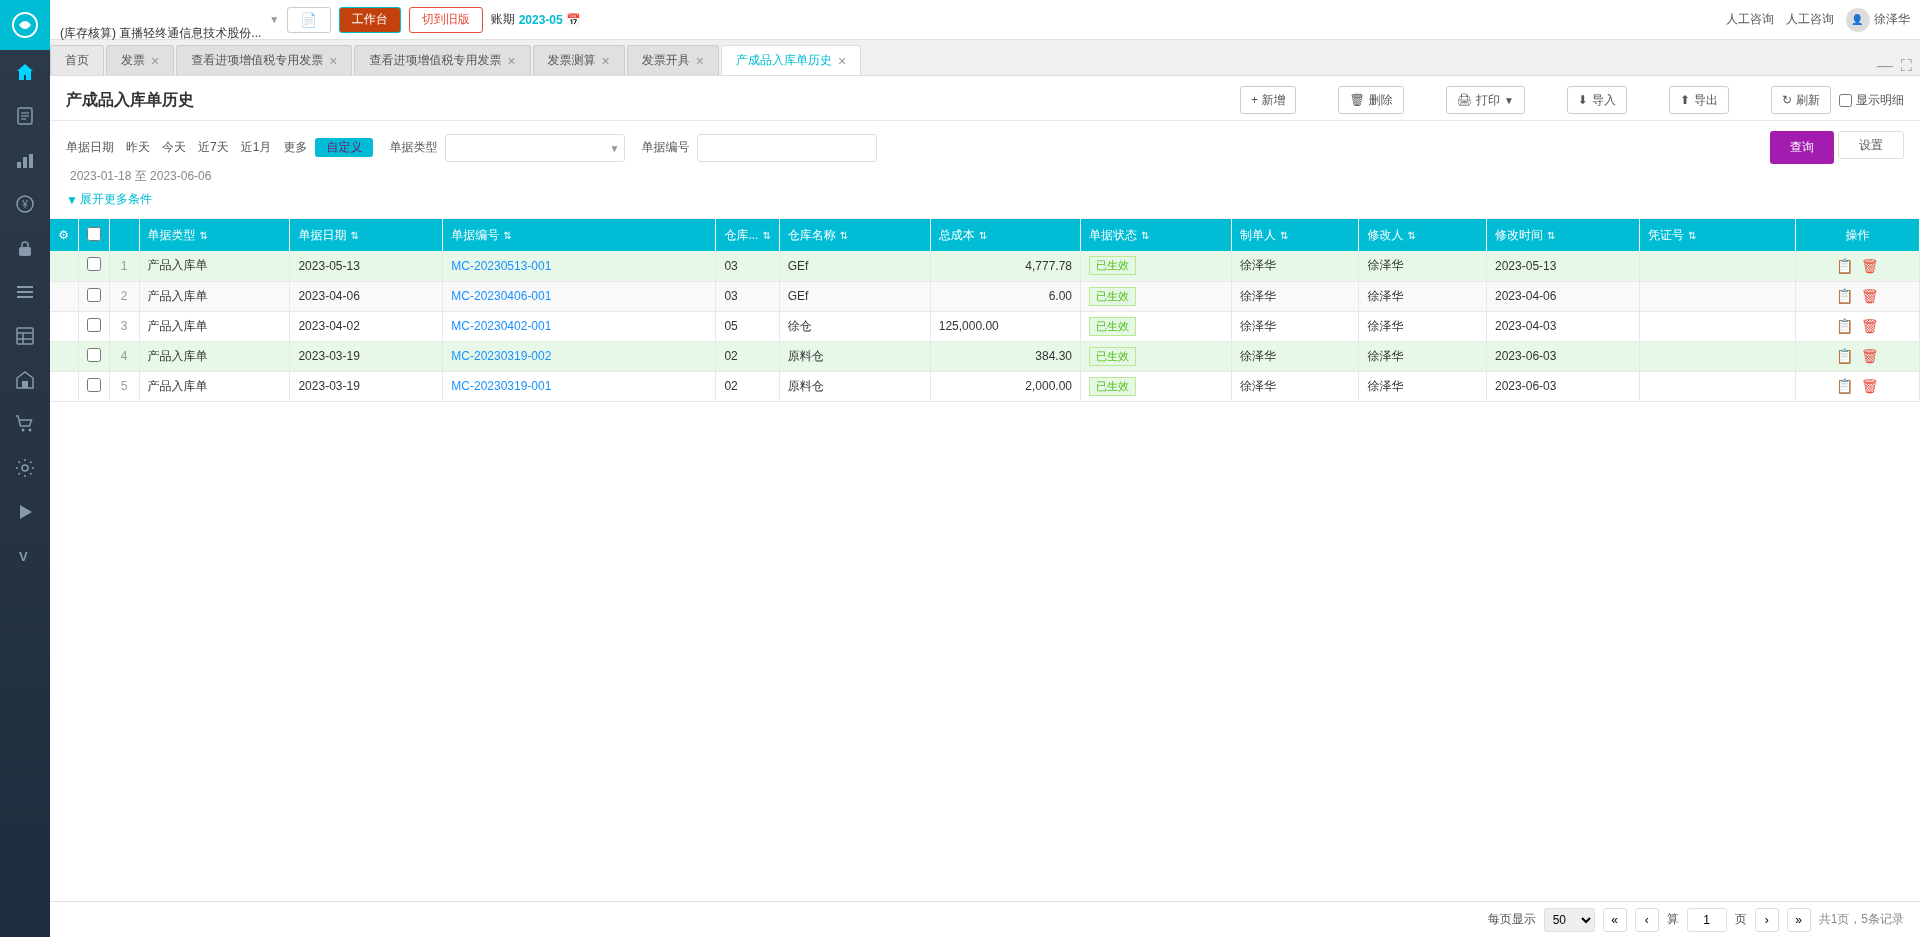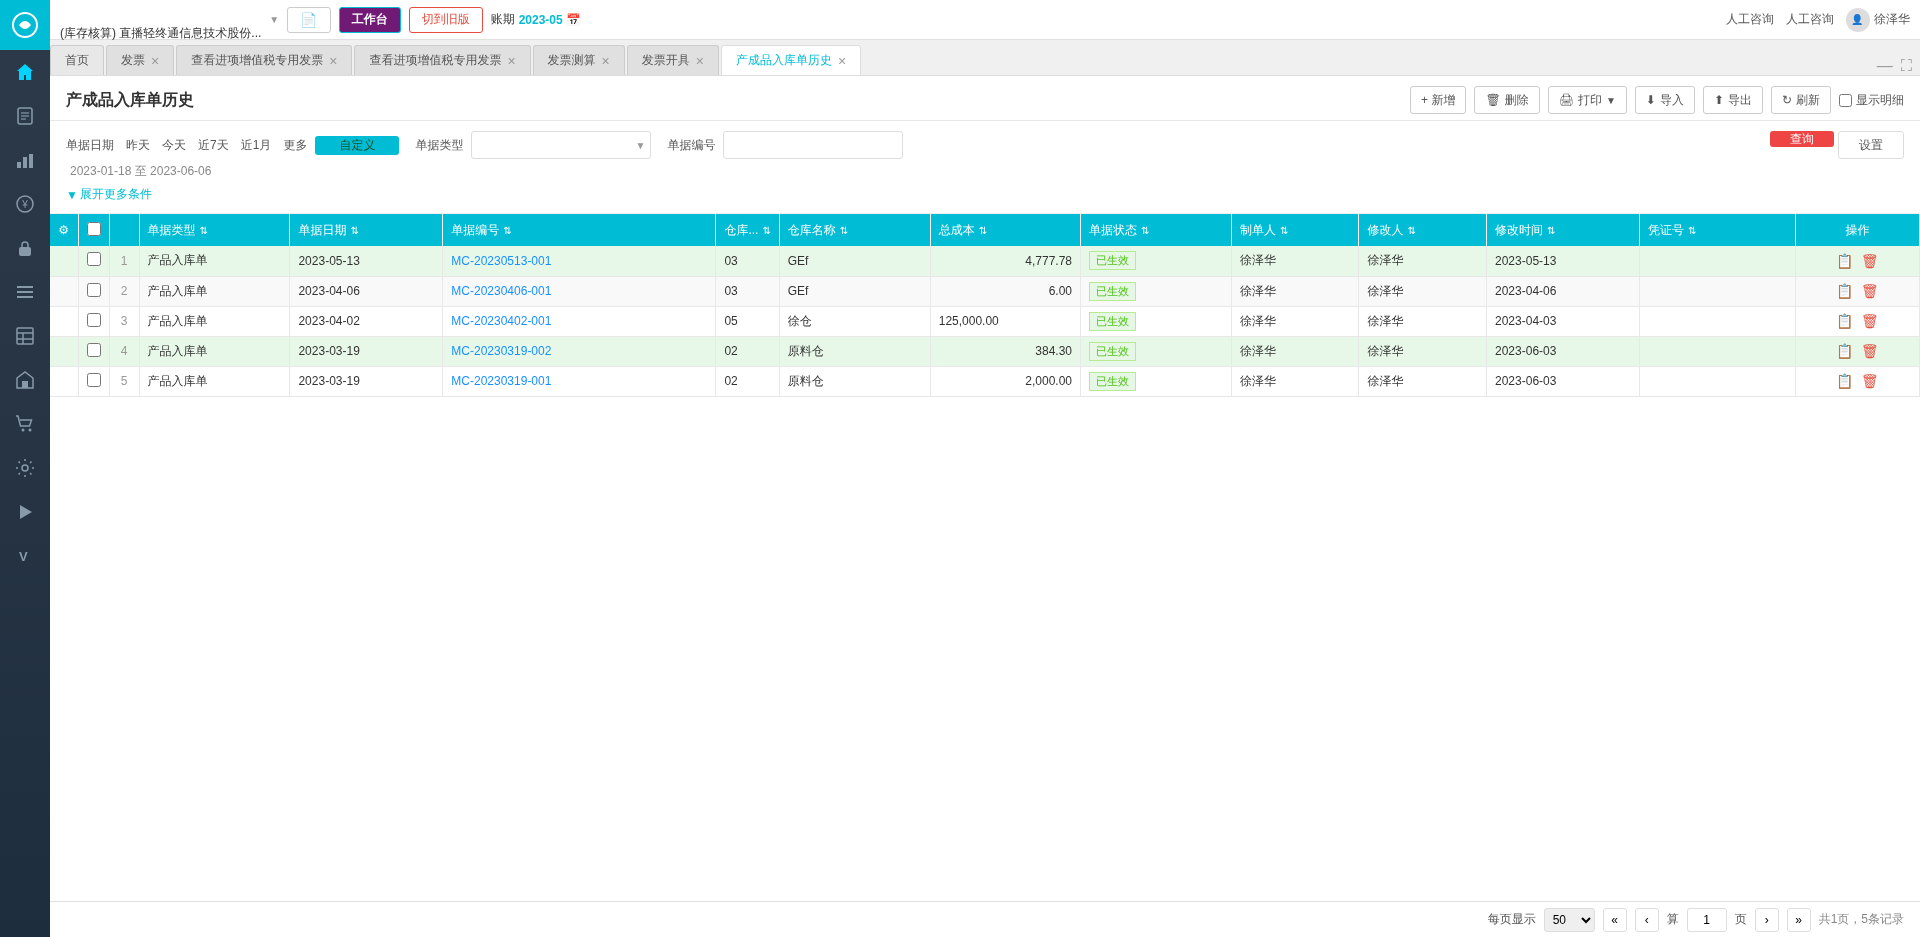--- a/index.html
+++ b/index.html
@@ -13,58 +13,58 @@
     .sidebar-item:hover, .sidebar-item.active { color: #00d4ff; }
     .sidebar-item svg { width: 20px; height: 20px; }
 
     
     .main { flex: 1; display: flex; flex-direction: column; overflow: hidden; }
 
     
     .topbar { height: 40px; background: #fff; border-bottom: 1px solid #e0e0e0; display: flex; align-items: center; padding: 0 10px; gap: 8px; flex-shrink: 0; }
     .topbar-company { font-size: 12px; color: #333; display: flex; align-items: center; gap: 4px; max-width: 280px; overflow: hidden; text-overflow: ellipsis; white-space: nowrap; margin-top: 28px; }
     .topbar-btn { height: 26px; padding: 0 12px; border-radius: 3px; border: 1px solid #ccc; background: #fff; font-size: 12px; cursor: pointer; color: #333; display: flex; align-items: center; }
-    .topbar-btn-primary { background: #701a75; color: #fff; border-color: #00bcd4; font-weight: bold; }
+    .topbar-btn-primary { background: #c2410c; color: #fff; border-color: #00bcd4; }
     .topbar-btn-outline { border: 1px solid #e74c3c; color: #e74c3c; background: #fff; }
     .topbar-period { font-size: 12px; color: #333; display: flex; align-items: center; gap: 4px; }
     .topbar-right { margin-left: auto; display: flex; align-items: center; gap: 12px; font-size: 12px; color: #555; }
     .topbar-user { display: flex; align-items: center; gap: 4px; cursor: pointer; }
 
     
     .tabbar { height: 36px; background: #f0f0f0; border-bottom: 1px solid #ddd; display: flex; align-items: flex-end; padding-left: 0; flex-shrink: 0; }
     .tab { height: 30px; padding: 0 14px; display: flex; align-items: center; gap: 6px; font-size: 12px; color: #555; background: #e0e0e0; border: 1px solid #ccc; border-bottom: none; border-radius: 3px 3px 0 0; cursor: pointer; margin-right: 2px; white-space: nowrap; }
     .tab.active { background: #fff; color: #00bcd4; border-color: #ddd; }
     .tab .close-icon { color: #999; font-size: 14px; line-height: 1; }
     .tab.home-tab { background: #e8e8e8; }
     .tabbar-actions { margin-left: auto; display: flex; align-items: center; gap: 8px; padding-right: 8px; }
 
     
     .page-content { flex: 1; background: #fff; display: flex; flex-direction: column; overflow: hidden; }
 
     
     .page-header { padding: 10px 16px 6px; display: flex; align-items: center; justify-content: space-between; border-bottom: 1px solid #e8e8e8; }
     .page-title { font-size: 16px; font-weight: bold; color: #333; }
     .page-actions { display: flex; align-items: center; gap: 8px; }
-    .action-btn { height: 28px; padding: 0 10px; border-radius: 3px; border: 1px solid #ccc; background: #fff; font-size: 12px; cursor: pointer; color: #555; display: flex; align-items: center; gap: 4px; white-space: nowrap; }
+    .action-btn { height: 28px; padding: 0 10px; border-radius: 3px; border: 1px solid #ccc; background: #fff; font-size: 12px; cursor: pointer; color: #555; display: flex; align-items: center; gap: 4px; white-space: nowrap; margin-left: 34px; }
     .show-detail-check { display: flex; align-items: center; gap: 4px; font-size: 12px; color: #555; cursor: pointer; }
 
     
     .filter-area { padding: 10px 16px; border-bottom: 1px solid #f0f0f0; }
     .filter-row { display: flex; align-items: center; gap: 16px; flex-wrap: wrap; }
     .filter-group { display: flex; align-items: center; gap: 8px; }
     .filter-label { font-size: 12px; color: #555; white-space: nowrap; }
     .date-shortcuts { display: flex; gap: 4px; }
     .date-shortcut { font-size: 12px; color: #555; cursor: pointer; padding: 1px 4px; }
-    .date-shortcut.custom { background: #00bcd4; color: #14532d; border-radius: 3px; padding: 1px 24px; }
+    .date-shortcut.custom { background: #00bcd4; color: #701a75; border-radius: 3px; padding: 1px 11px; }
     .date-range { font-size: 12px; color: #888; margin-left: 4px; }
     .filter-select { height: 28px; padding: 0 24px 0 8px; border: 1px solid #ddd; border-radius: 3px; font-size: 12px; color: #555; background: #fff; min-width: 180px; appearance: none; cursor: pointer; }
     .filter-input { height: 28px; padding: 0 8px; border: 1px solid #ddd; border-radius: 3px; font-size: 12px; color: #555; min-width: 180px; }
     .filter-select-wrapper { position: relative; }
     .filter-select-wrapper::after { content: '▼'; position: absolute; right: 6px; top: 50%; transform: translateY(-50%); font-size: 10px; color: #999; pointer-events: none; }
-    .query-btn { height: 16px; padding: 0 20px; background: #ef4444; color: #fff; border: none; border-radius: 3px; font-size: 12px; cursor: pointer; }
+    .query-btn { height: 33px; padding: 0 20px; background: #a21caf; color: #fff; border: none; border-radius: 3px; font-size: 12px; cursor: pointer; }
     .reset-btn { height: 28px; padding: 0 20px; background: #fff; color: #555; border: 1px solid #ddd; border-radius: 3px; font-size: 12px; cursor: pointer; }
     .expand-btn { font-size: 12px; color: #00bcd4; cursor: pointer; display: flex; align-items: center; gap: 2px; }
 
     
     .table-container { flex: 1; overflow: auto; padding: 0 0; }
     table { width: 100%; border-collapse: collapse; font-size: 12px; }
     thead tr { background: #00bcd4; color: #fff; height: 32px; }
     thead th { padding: 0 8px; font-weight: normal; text-align: left; border-right: 1px solid rgba(255,255,255,0.2); white-space: nowrap; position: sticky; top: 0; background: #00bcd4; }
     thead th .sort-icon { margin-left: 2px; font-size: 10px; }
     tbody tr { height: 30px; border-bottom: 1px solid #e8e8e8; }

